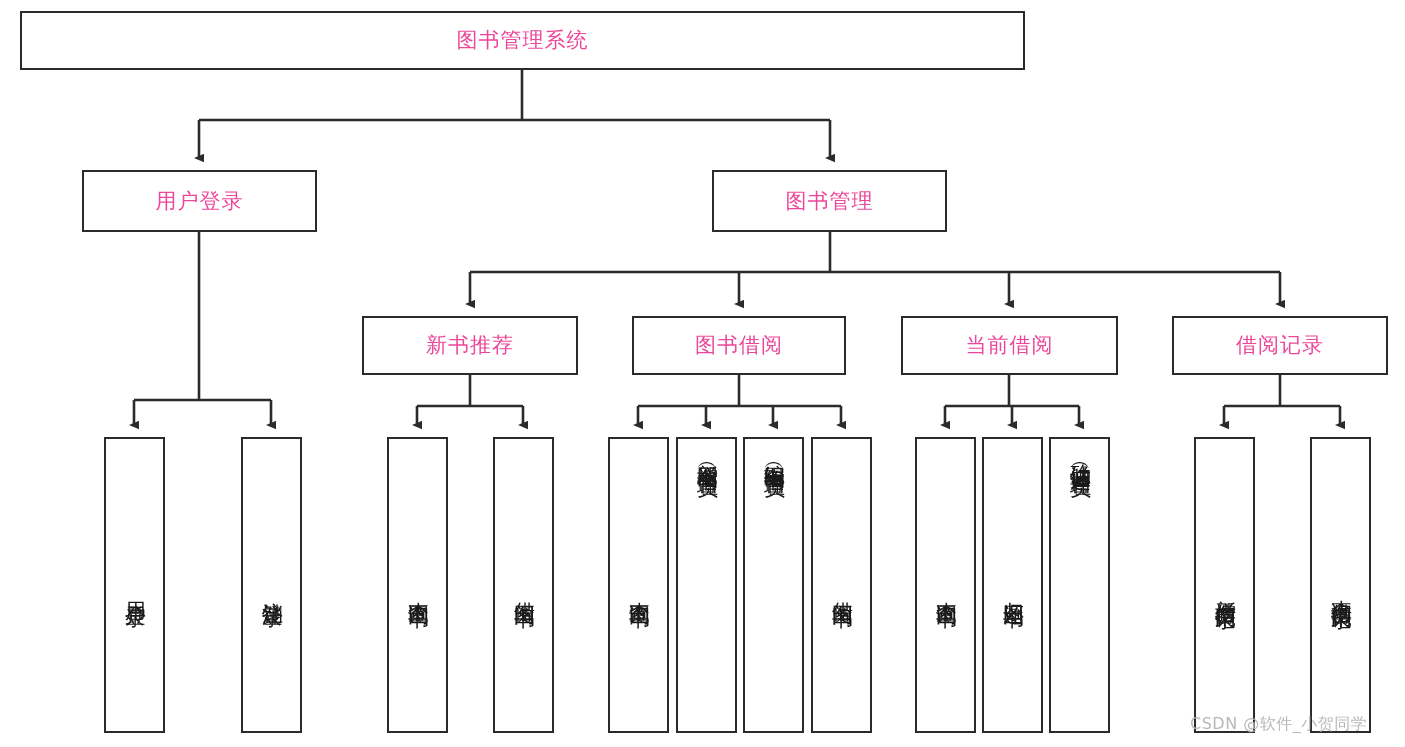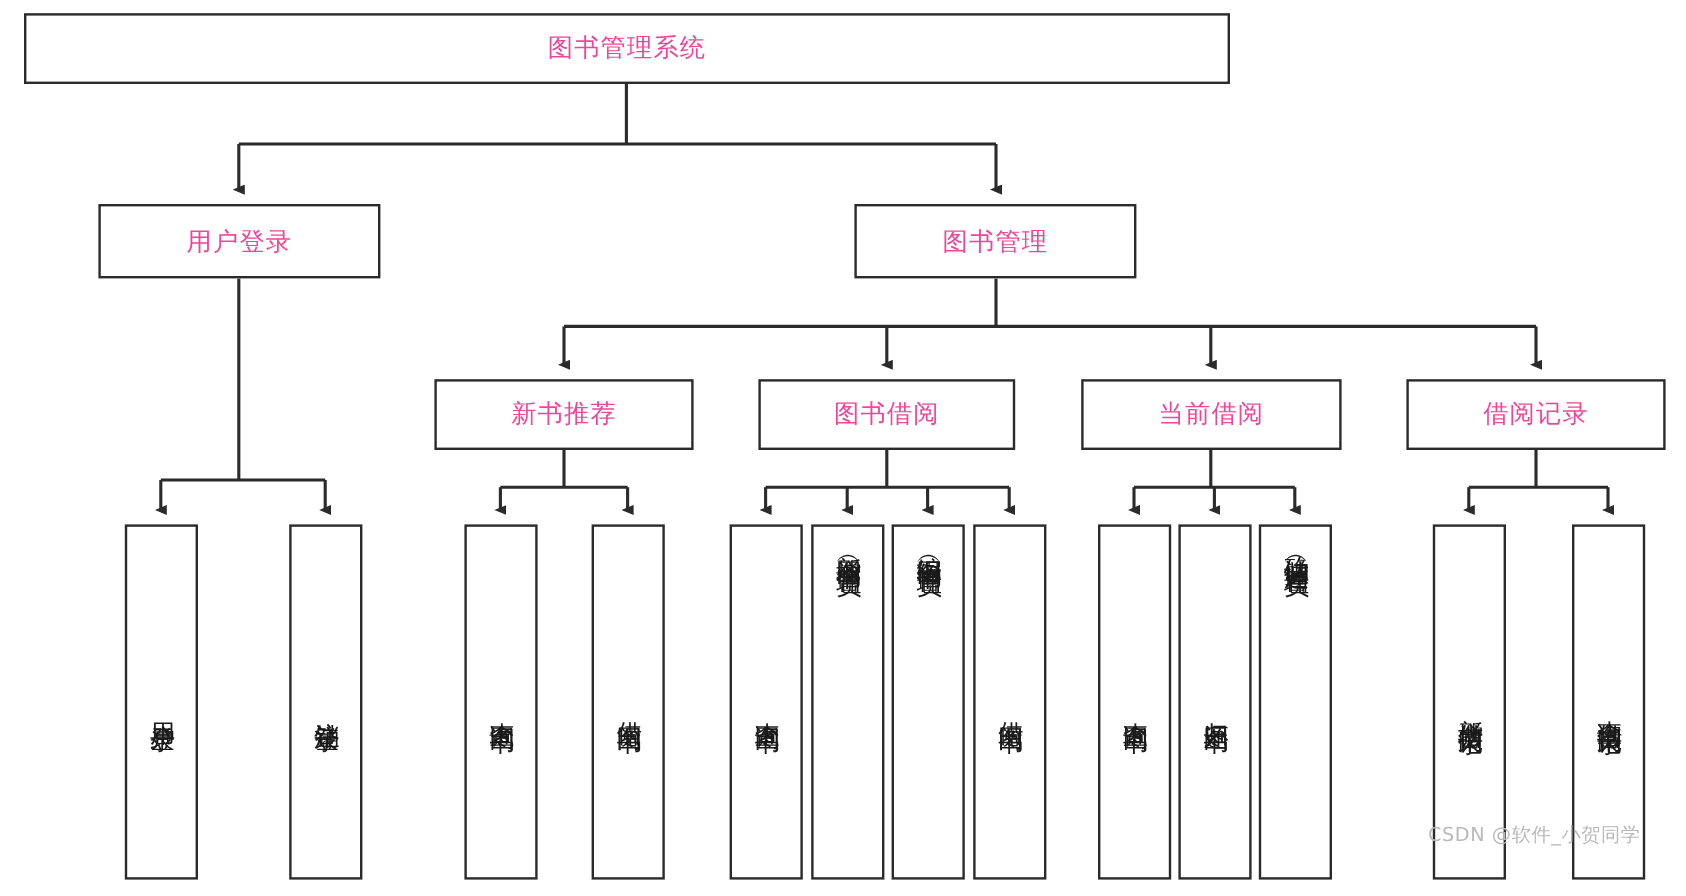--- a/index.html
+++ b/index.html
@@ -66,21 +66,21 @@
     display: flex;
     align-items: flex-start;
     justify-content: center;
   }
   .leaf-mid .leaf-inner {
     align-items: center;
   }
   .watermark {
     position: absolute;
     left: 1190px;
-    top: 686px;
+    top: 714px;
     font-size: 16px;
     color: #b9b9b9;
     white-space: nowrap;
     letter-spacing: 0.5px;
   }
 </style>
 </head>
 <body>
 
 <div id="canvas">

